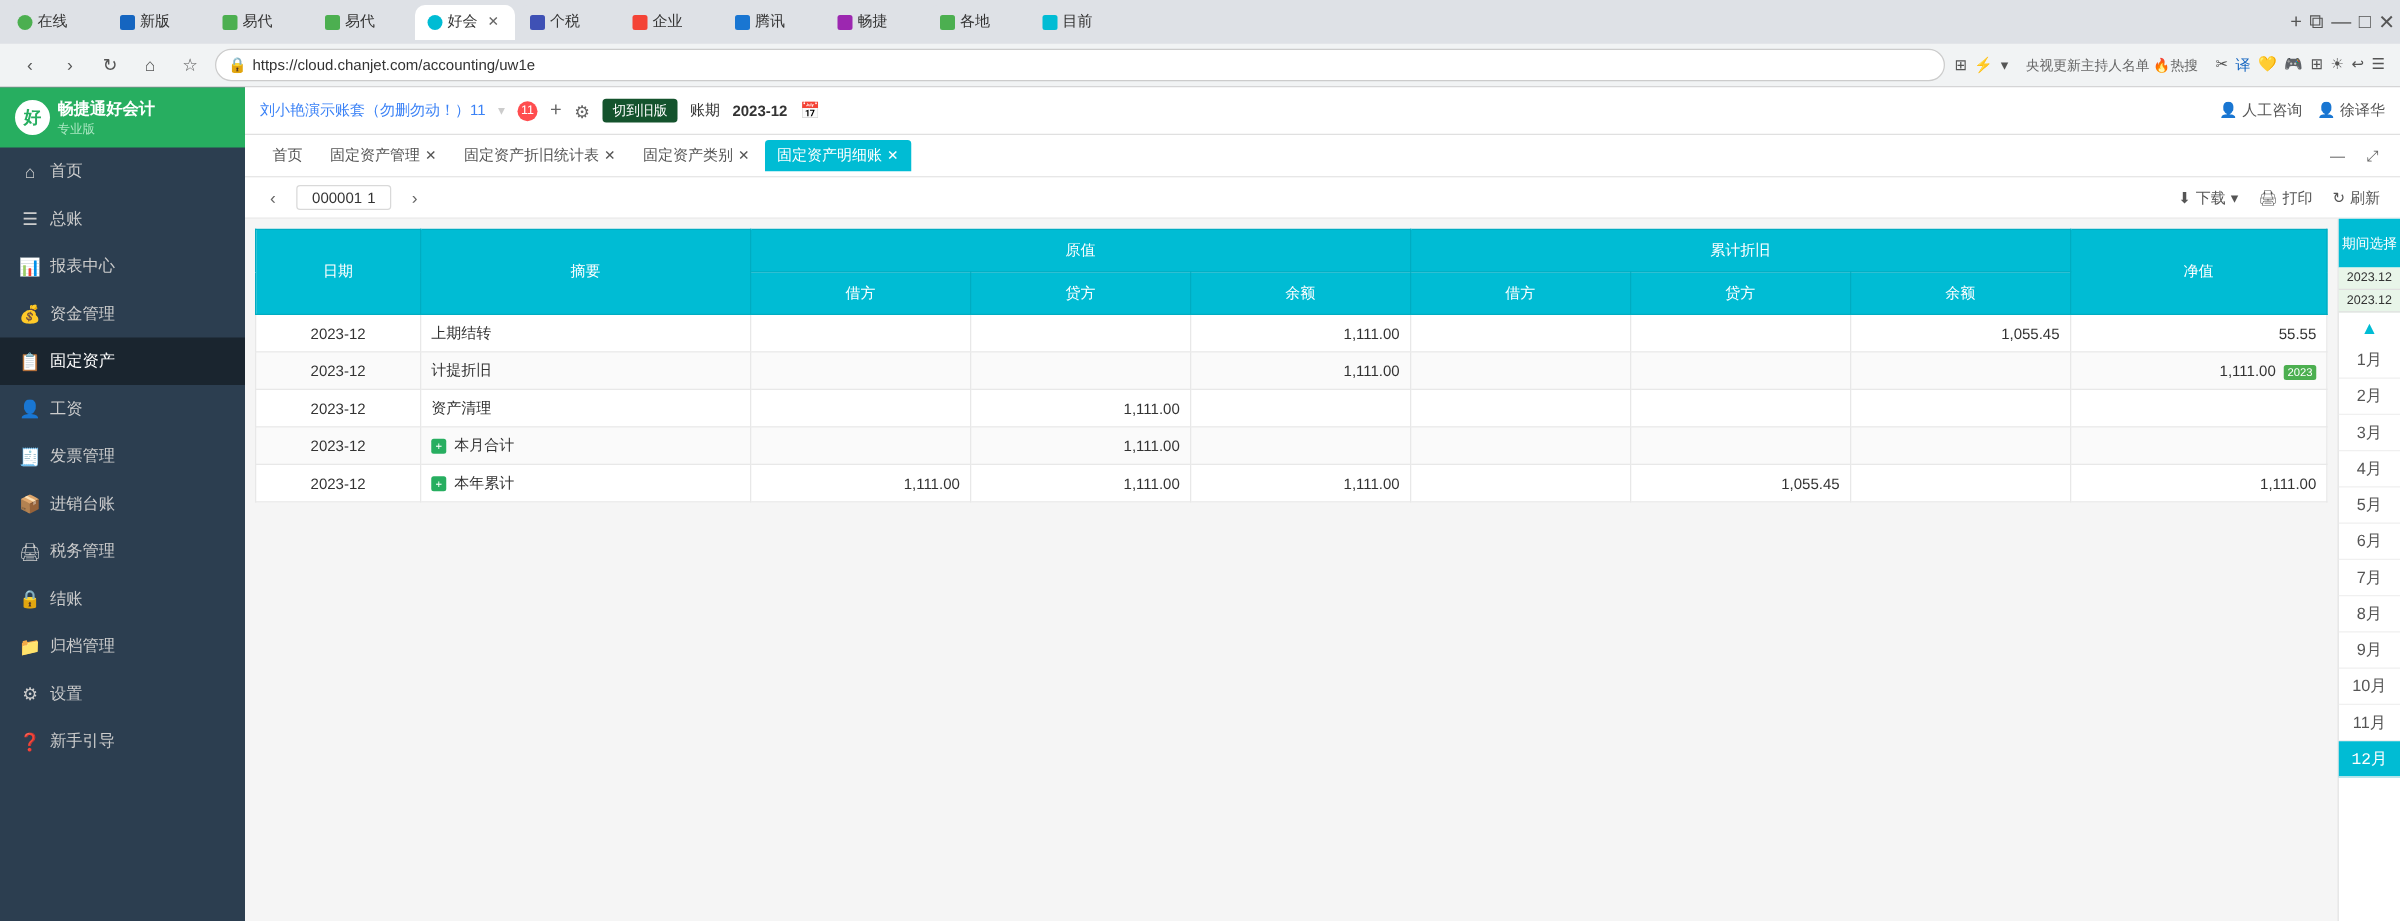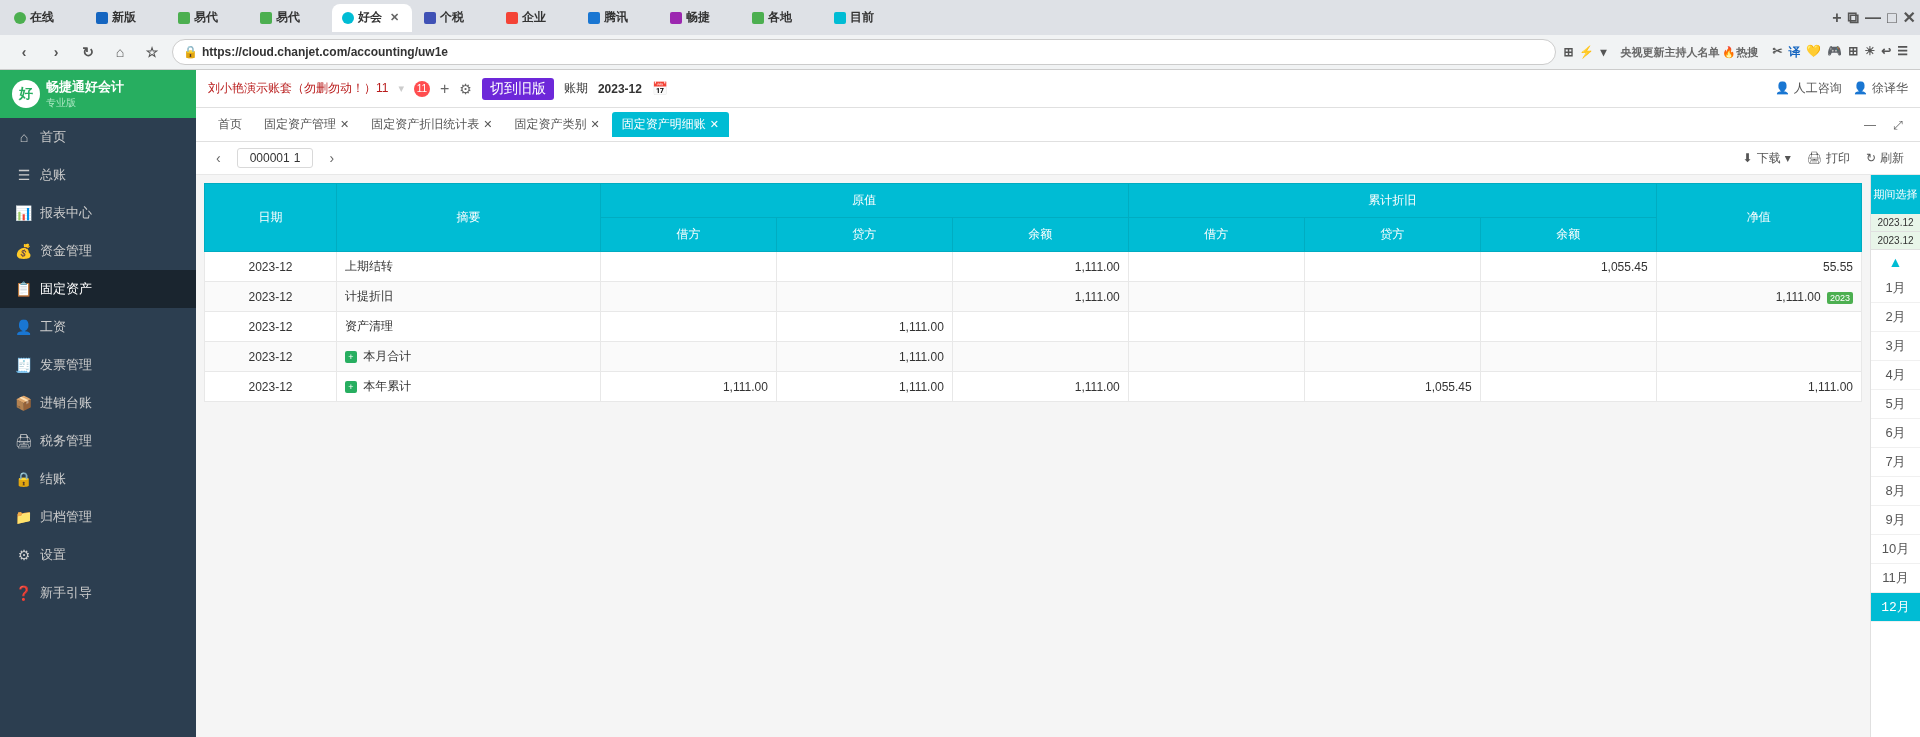--- a/index.html
+++ b/index.html
@@ -1,19 +1,19 @@
 <!DOCTYPE html>
 <html><head>
   <meta charset="utf-8">
   <style>
     * { margin: 0; padding: 0; box-sizing: border-box; }
     body { font-family: 'Microsoft YaHei', sans-serif; font-size: 12px; background: #f0f2f5; width: 1920px; height: 737px; overflow: hidden; }
 
     
-    .browser-chrome { background: #dee1e6; height: 70px; font-weight: bold; }
+    .browser-chrome { background: #dee1e6; height: 70px; }
     .tab-bar { display: flex; align-items: center; height: 35px; background: #dee1e6; padding: 0 4px; gap: 2px; }
     .browser-tab { display: flex; align-items: center; height: 28px; padding: 0 10px; border-radius: 8px 8px 0 0; font-size: 12px; background: #dee1e6; color: #333; cursor: pointer; gap: 4px; min-width: 80px; }
     .browser-tab.active { background: #fff; }
     .browser-tab .tab-close { margin-left: 4px; color: #666; font-size: 11px; cursor: pointer; }
     .address-bar { display: flex; align-items: center; height: 35px; background: #f1f3f4; padding: 0 12px; gap: 8px; border-bottom: 1px solid #ccc; }
     .nav-btn { width: 24px; height: 24px; display: flex; align-items: center; justify-content: center; cursor: pointer; color: #555; font-size: 14px; border-radius: 50%; }
     .url-box { flex: 1; height: 26px; background: #fff; border: 1px solid #ccc; border-radius: 13px; display: flex; align-items: center; padding: 0 10px; font-size: 12px; color: #333; }
     .address-actions { display: flex; gap: 6px; align-items: center; color: #555; font-size: 12px; }
 
     
@@ -27,21 +27,21 @@
     .sidebar-nav { flex: 1; overflow-y: auto; }
     .sidebar-item { display: flex; align-items: center; gap: 8px; padding: 10px 16px; color: #ccc; cursor: pointer; font-size: 13px; }
     .sidebar-item.active { background: #1a252f; color: #fff; }
     .sidebar-item .icon { width: 16px; height: 16px; display: flex; align-items: center; justify-content: center; font-size: 14px; }
 
     
     .main-content { flex: 1; display: flex; flex-direction: column; background: #f5f5f5; }
 
     
     .top-bar { background: #fff; border-bottom: 1px solid #e0e0e0; padding: 0 12px; height: 38px; display: flex; align-items: center; gap: 10px; }
-    .switch-btn { background: #6d28d9; color: #fff; border: none; padding: 2px 8px; border-radius: 3px; font-size: 14px; cursor: pointer; }
+    .switch-btn { background: #14532d; color: #fff; border: none; padding: 2px 8px; border-radius: 3px; font-size: 11px; cursor: pointer; }
     .top-bar-right { margin-left: auto; display: flex; align-items: center; gap: 12px; color: #555; font-size: 12px; }
 
     
     .page-tabs { background: #fff; border-bottom: 1px solid #e0e0e0; display: flex; align-items: center; padding: 0 12px; height: 34px; gap: 2px; }
     .page-tab { padding: 4px 10px; font-size: 12px; color: #555; cursor: pointer; border-radius: 3px 3px 0 0; display: flex; align-items: center; gap: 4px; }
     .page-tab.active { background: #00bcd4; color: #fff; }
     .page-tab .close-btn { font-size: 11px; cursor: pointer; }
     .tab-actions { margin-left: auto; display: flex; gap: 8px; }
     .tab-action-btn { width: 20px; height: 20px; display: flex; align-items: center; justify-content: center; cursor: pointer; color: #666; }
 
@@ -226,21 +226,21 @@
       <div class="sidebar-item">
         <span class="icon">❓</span>
         <span>新手引导</span>
       </div>
     </div>
   </div>
 
   <div class="main-content">
 
     <div class="top-bar">
-      <span style="font-size:12px;color:#b91c1c;">刘小艳演示账套（勿删勿动！）11</span>
+      <span style="font-size:12px;color:#3b82f6;">刘小艳演示账套（勿删勿动！）11</span>
       <span style="color:#ccc;font-size:11px;">▾</span>
       <span style="background:#ff4d4f;color:#fff;border-radius:50%;width:16px;height:16px;display:flex;align-items:center;justify-content:center;font-size:10px;">11</span>
       <span style="cursor:pointer;color:#666;font-size:16px;">+</span>
       <span style="cursor:pointer;color:#666;font-size:14px;">⚙</span>
       <button class="switch-btn">切到旧版</button>
       <span style="color:#333;font-size:12px;">账期</span>
       <span style="color:#333;font-size:12px;font-weight:bold;">2023-12</span>
       <span style="cursor:pointer;font-size:13px;">📅</span>
       <div class="top-bar-right">
         <span style="cursor:pointer;color:#555;font-size:12px;">👤 <span>人工咨询</span></span>

